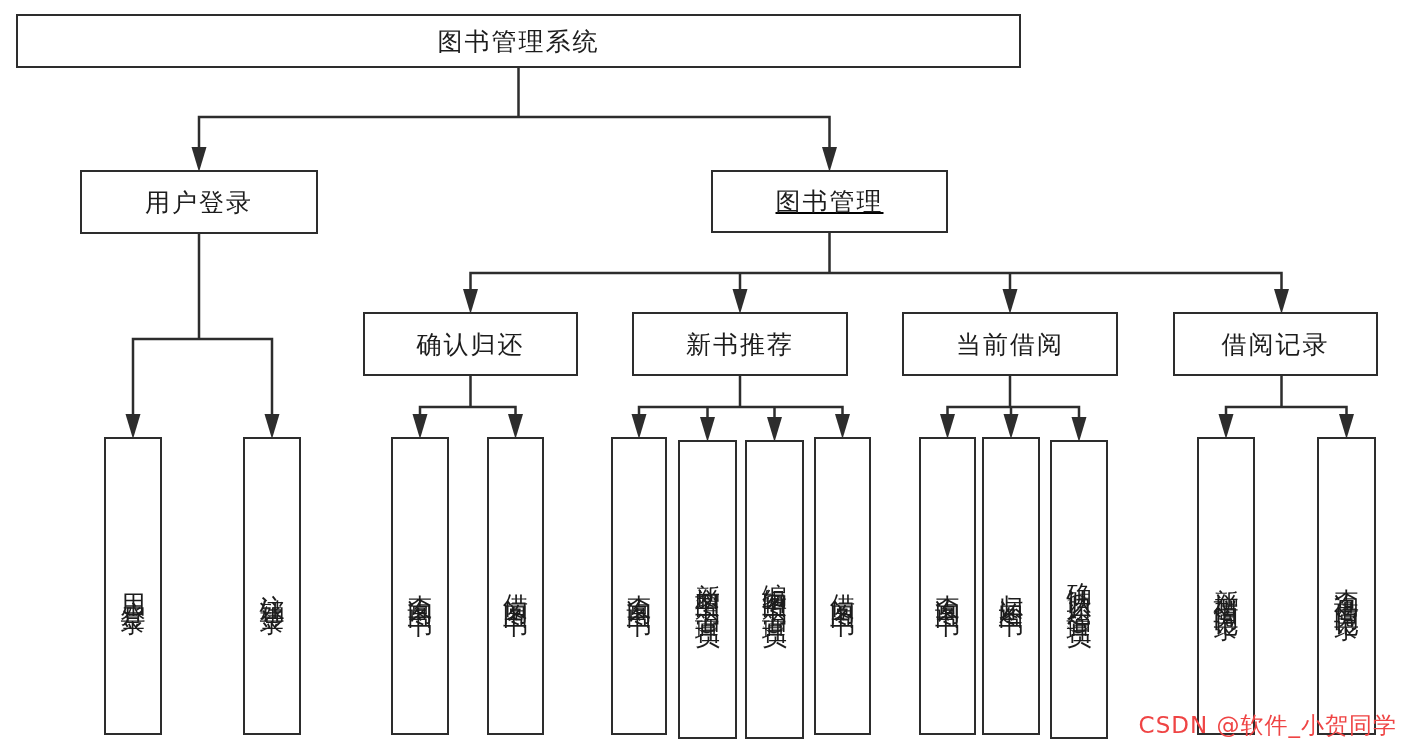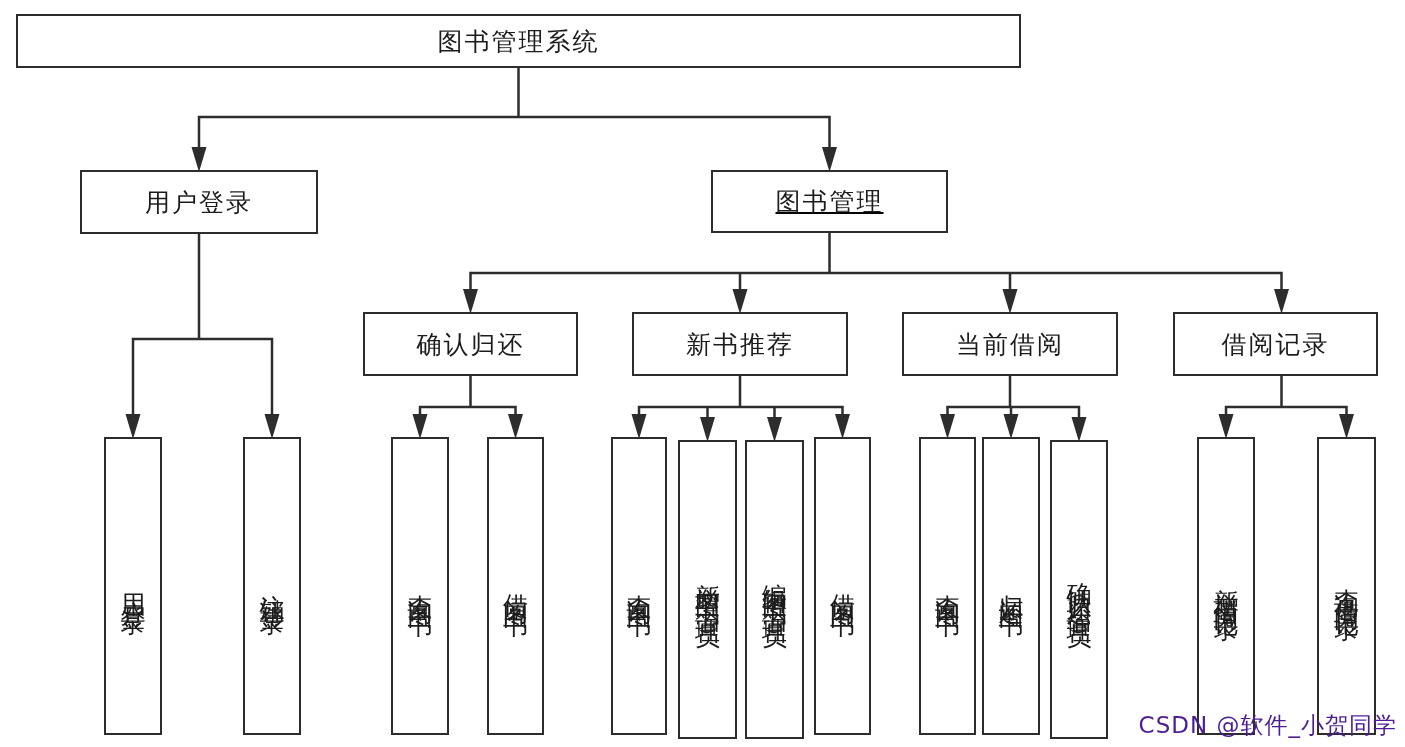--- a/index.html
+++ b/index.html
@@ -144,14 +144,14 @@
       <div class="node vertical" style="left: 1050px; top: 440px; width: 58px; height: 299px;">
         <span class="label">确认归还（管理员）</span>
       </div>
       <div class="node vertical" style="left: 1197px; top: 437px; width: 58px; height: 298px;">
         <span class="label">新增借阅记录</span>
       </div>
       <div class="node vertical" style="left: 1317px; top: 437px; width: 59px; height: 298px;">
         <span class="label">查询借阅记录</span>
       </div>
     </div>
-  <div id="watermark" style="color: #4c1d95;">CSDN @软件_小贺同学</div>
+  <div id="watermark" style="color: #ef4444;">CSDN @软件_小贺同学</div>
 </div>
 
 </body></html>

